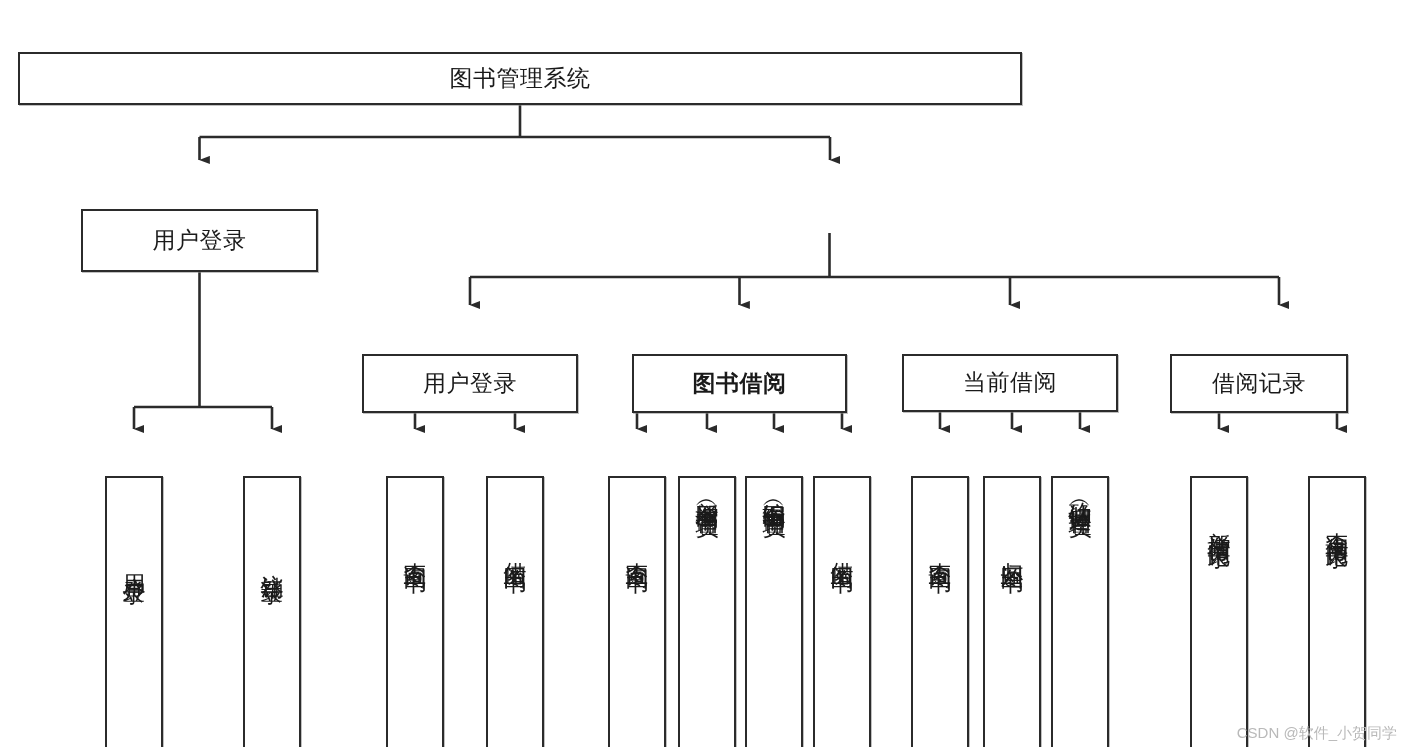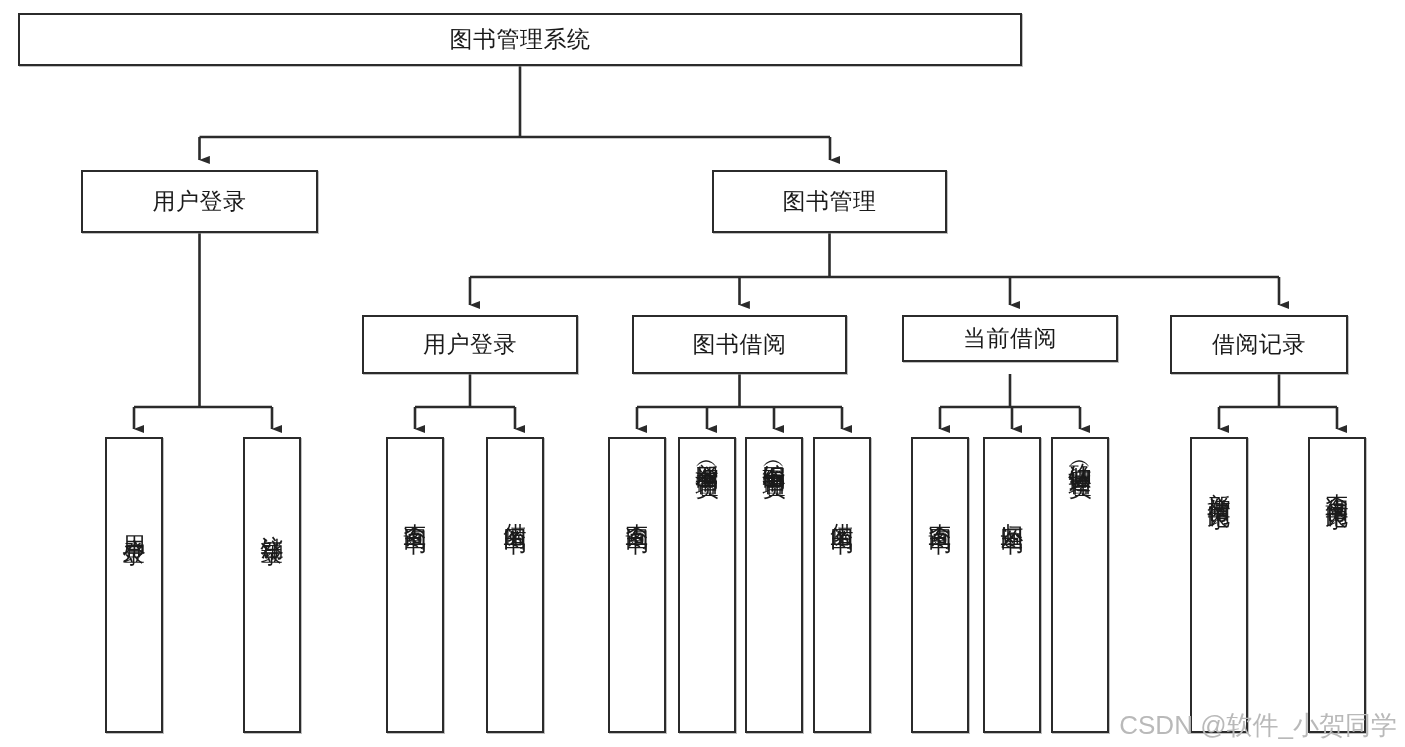--- a/index.html
+++ b/index.html
@@ -31,20 +31,21 @@
   .node {
     position: absolute;
     box-sizing: border-box;
     border: 2px solid #2b2b2b;
     background: #ffffff;
     display: flex;
     align-items: center;
     justify-content: center;
     color: #1a1a1a;
     box-shadow: 1px 1px 0 rgba(140,140,140,0.55);
+    margin-top: 39px;
   }
   .node-label {
     display: block;
     text-align: center;
     line-height: 1.12;
     letter-spacing: 0.5px;
     white-space: nowrap;
   }
   
   .node.horiz .node-label {
@@ -68,21 +69,21 @@
     white-space: nowrap;
     margin: 0 auto;
   }
   .node.vert.tall-text .node-label {
     letter-spacing: 2px;
   }
   .watermark {
     position: absolute;
     right: 8px;
     bottom: 4px;
-    font-size: 26px;
+    font-size: 15px;
     color: #b9b9b9;
     white-space: nowrap;
     user-select: none;
     text-align: center;
   }
 </style>
 </head>
 <body>
 
 <div id="diagram-root">
@@ -138,31 +139,28 @@
     </g>
   </svg>
 
   <div class="node horiz root" style="left:18px; top:13px; width:1004px; height:53px;">
     <span class="node-label">图书管理系统</span>
   </div>
 
   <div class="node horiz" style="left:81px; top:170px; width:237px; height:63px;">
     <span class="node-label">用户登录</span>
   </div>
-  <div class="node horiz" style="left:712px; top:170px; width:235px; height:63px;">
-    <span class="node-label">图书管理</span>
-  </div>
 
   <div class="node horiz" style="left:362px; top:315px; width:216px; height:59px;">
     <span class="node-label">用户登录</span>
   </div>
-  <div class="node horiz" style="left:632px; top:315px; width:215px; height:59px;">
+  <div class="node horiz" style="left:632px; top:315px; width:215px; height:59px;font-weight:bold;">
     <span class="node-label">图书借阅</span>
   </div>
-  <div class="node horiz" style="left:902px; top:315px; width:216px; height:47px;">
+  <div class="node horiz" style="left:902px; top:315px; width:216px; height:58px;">
     <span class="node-label">当前借阅</span>
   </div>
   <div class="node horiz" style="left:1170px; top:315px; width:178px; height:59px;">
     <span class="node-label">借阅记录</span>
   </div>
 
   <div class="node vert" style="left:105px; top:437px; width:58px; height:296px; padding-top:78px;">
     <span class="node-label">用户登录</span>
   </div>
   <div class="node vert" style="left:243px; top:437px; width:58px; height:296px; padding-top:78px;">

